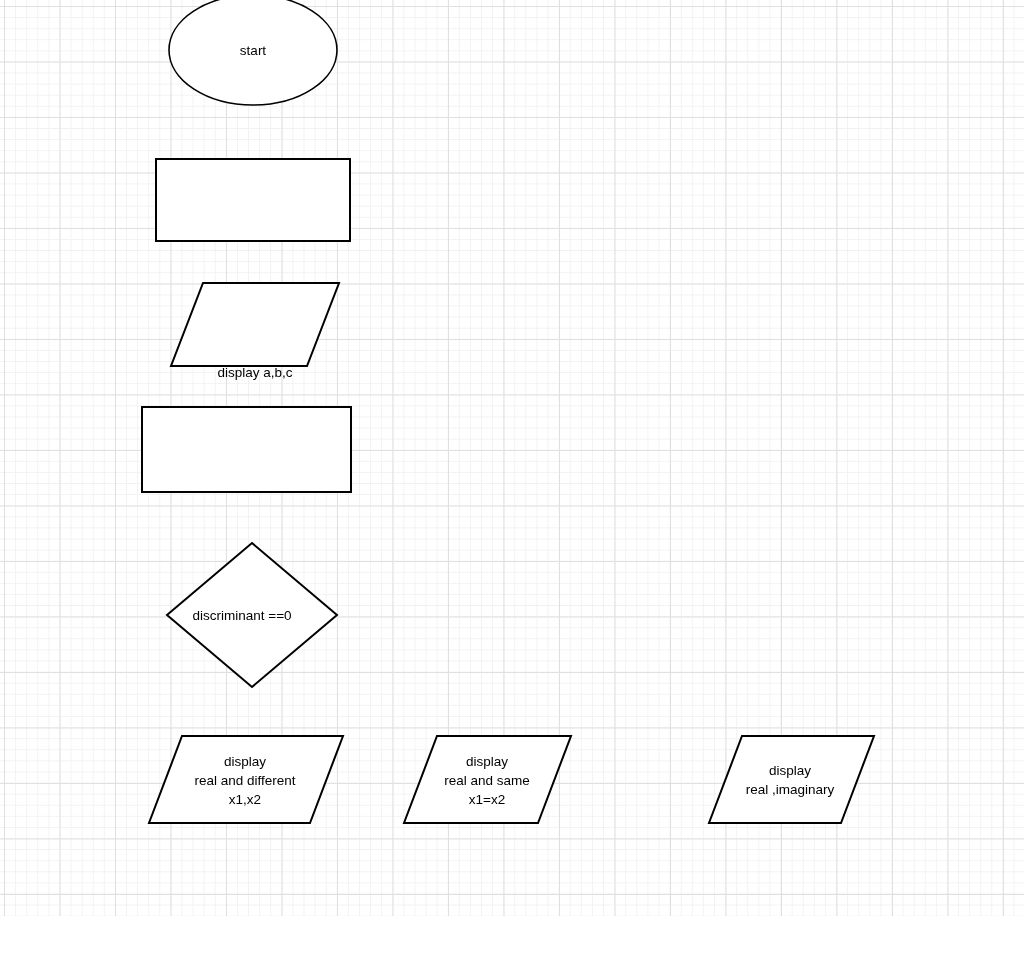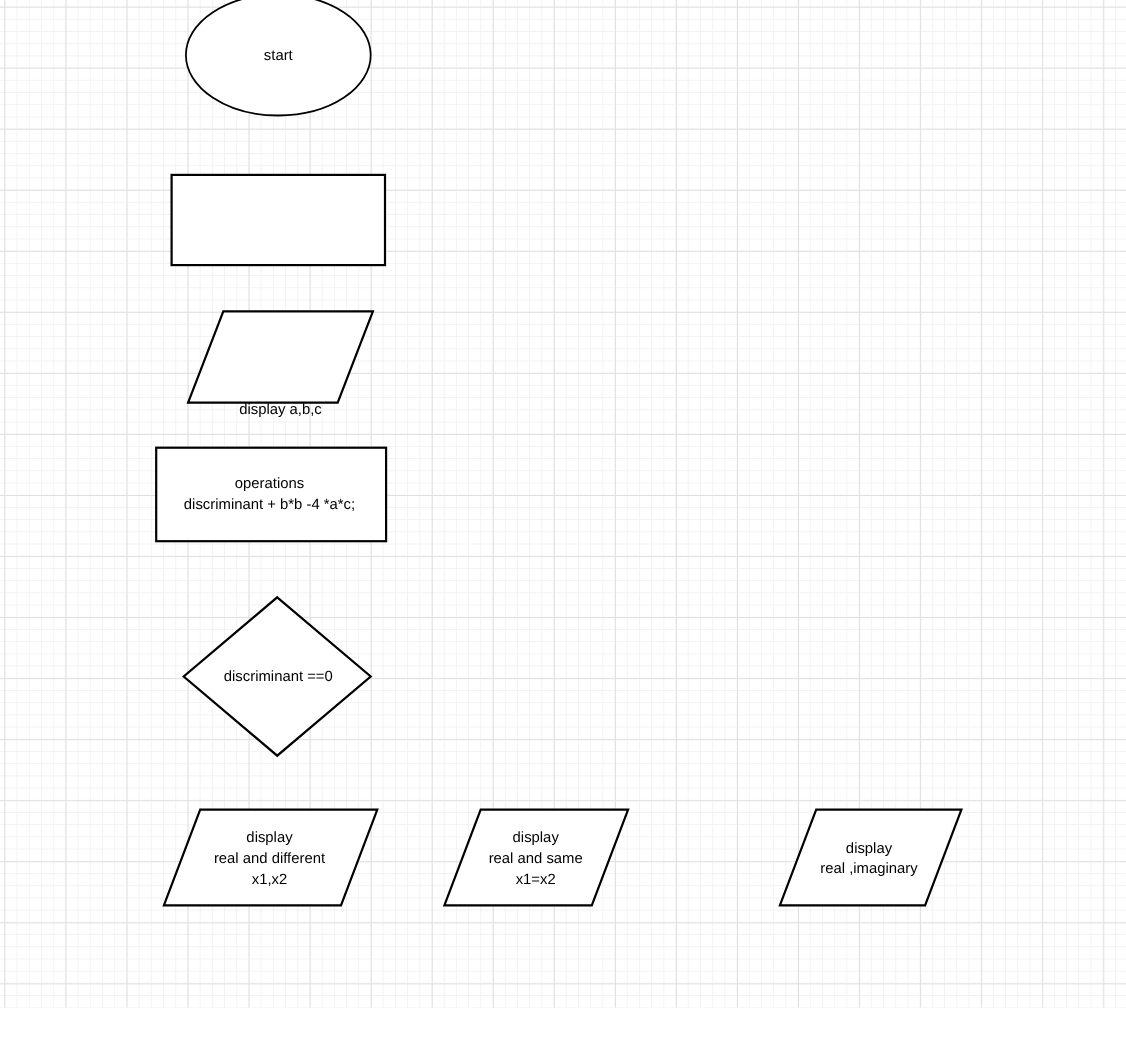--- a/index.html
+++ b/index.html
@@ -83,24 +83,22 @@
     <polygon points="437,736 571,736 538,823 404,823" fill="#ffffff" stroke="#000000" stroke-width="2"></polygon>
 
     <polygon points="742,736 874,736 841,823 709,823" fill="#ffffff" stroke="#000000" stroke-width="2"></polygon>
   </svg>
 
   <div class="node-label" style="left:253px; top:50px;">start</div>
 
 
   <div class="node-label" style="left:255px; top:324px;margin-top:48px;">display a,b,c</div>
 
-  <div class="node-label" style="left:245px; top:449px;">operations
-discriminant + b*b -4 *a*c;</div>
 
-  <div class="node-label" style="left:253px; top:615px;text-align:center;">discriminant ==0</div>
+  <div class="node-label" style="left:242px; top:615px;text-align:center;">discriminant ==0</div>
 
   <div class="node-label" style="left:245px; top:780px;">display
 real and different
 x1,x2</div>
 
   <div class="node-label" style="left:487px; top:780px;">display
 real and same
 x1=x2</div>
 
   <div class="node-label" style="left:790px; top:780px;">display

